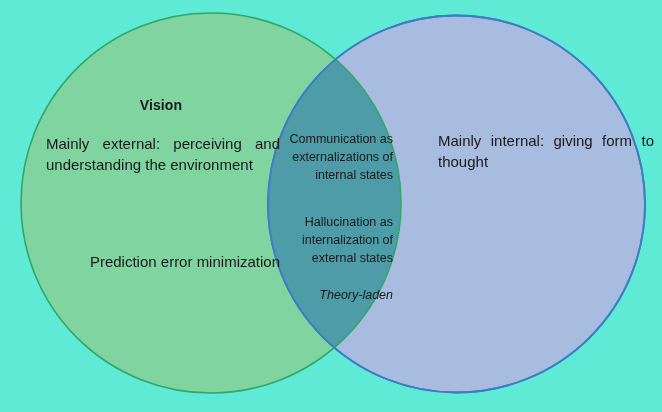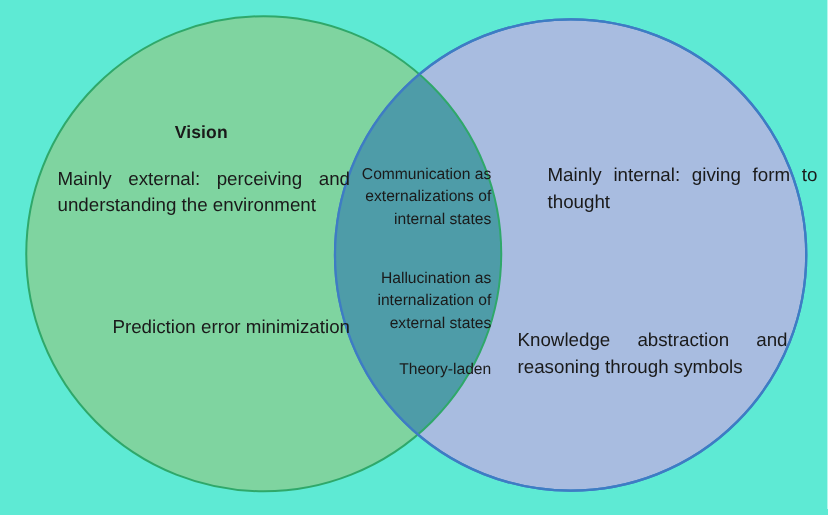--- a/index.html
+++ b/index.html
@@ -58,21 +58,21 @@
   }
 
   
   #vision-title   { left: 106px; top: 96px;  width: 110px; }
   #vision-p1      { left: 46px;  top: 133px; width: 234px; }
   #vision-p2      { left: 46px;  top: 251px; width: 234px; }
 
   
   #lens-p1        { left: 277px; top: 130px; width: 116px; }
   #lens-p2        { left: 277px; top: 213px; width: 116px; }
-  #lens-p3        { left: 277px; top: 286px; width: 116px; }
+  #lens-p3        { left: 277px; top: 286px; width: 116px; font-style: italic; }
 
   
   #language-title { left: 458px; top: 95px;  width: 110px; }
   #language-p1    { left: 438px; top: 130px; width: 216px; }
   #language-p2    { left: 414px; top: 262px; width: 216px; }
 </style>
 </head>
 <body>
 
 <div id="venn-stage">
@@ -104,15 +104,14 @@
 
   <div class="txt lens-body" id="lens-p1">Communication as externalizations of internal states</div>
 
   <div class="txt lens-body" id="lens-p2">Hallucination as internalization of external states</div>
 
   <div class="txt lens-body" id="lens-p3">Theory-laden</div>
 
 
   <div class="txt side-body" id="language-p1">Mainly internal: giving form to thought</div>
 
-  <div class="txt side-body" id="language-p2">Knowledge abstraction and reasoning through symbols</div>
 
 </div>
 
 </body></html>

